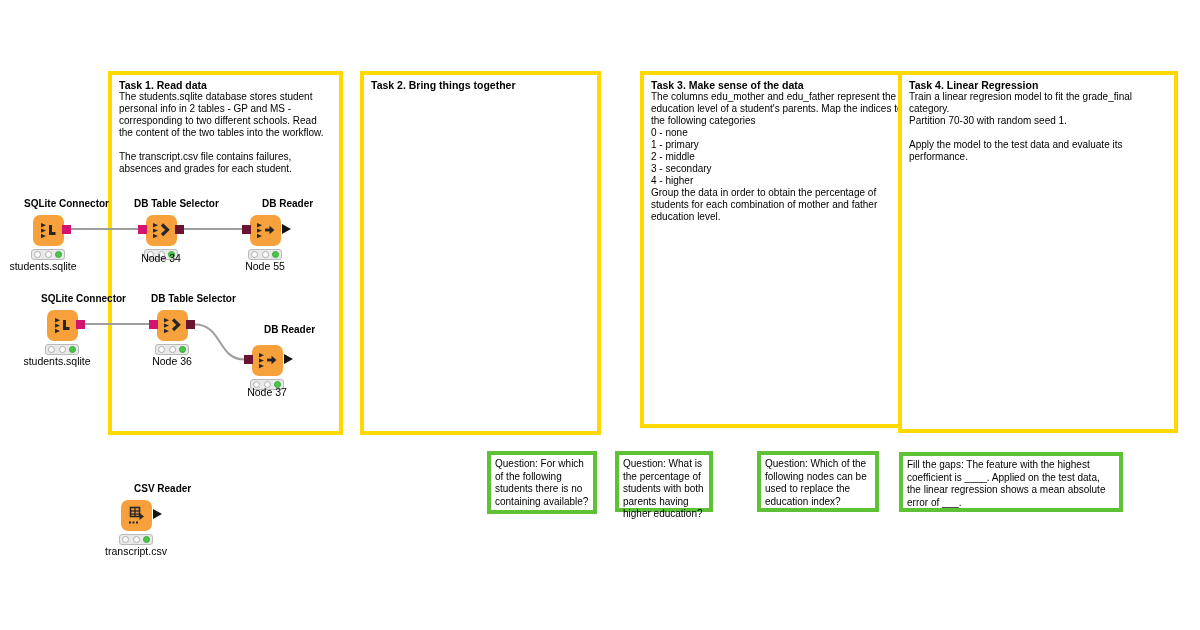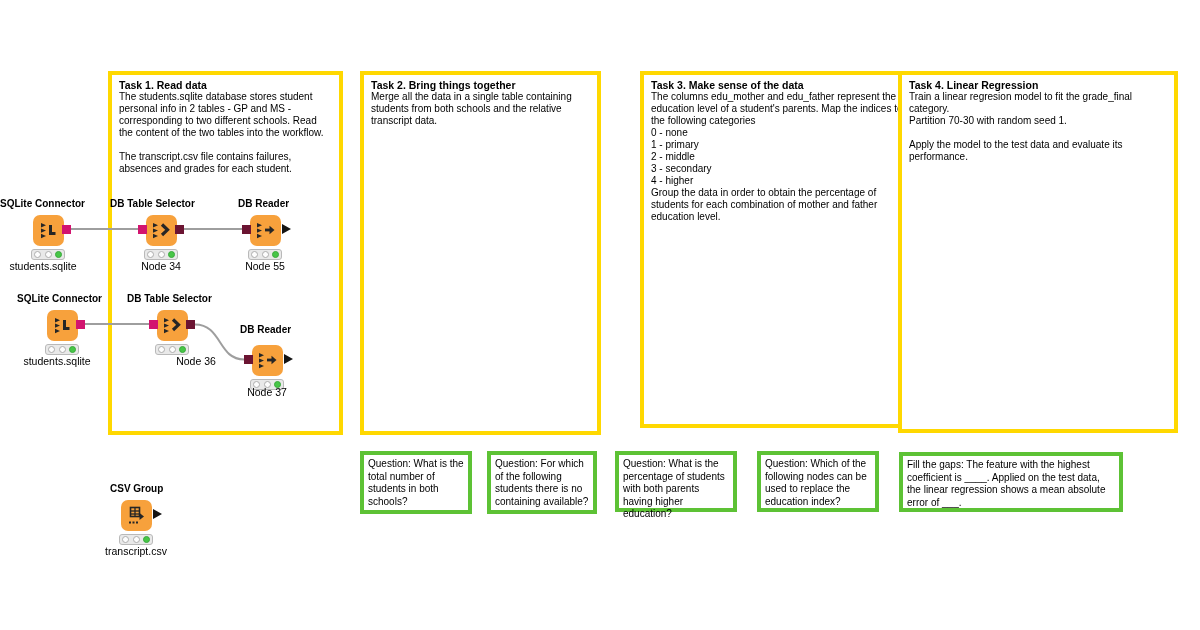--- a/index.html
+++ b/index.html
@@ -12,21 +12,21 @@
     position:absolute; background:#fff; border:4px solid #FFD800;
     padding:4px 7px; font-size:10px; line-height:12px;
   }
   .annotation .ann-title { font-weight:bold; font-size:10.5px; }
   .annotation .ann-body { white-space:pre-wrap; }
   .question {
     position:absolute; background:#fff; border:4px solid #5DC235;
     padding:3px 4px; font-size:10px; line-height:12.5px;
   }
   .node { position:absolute; }
-  .node-label { position:absolute; font-size:10px; font-weight:bold; white-space:nowrap; }
+  .node-label { position:absolute; font-size:10px; font-weight:bold; white-space:nowrap;padding-left:24px; }
   .node-name  { position:absolute; font-size:10.5px; white-space:nowrap; transform:translateX(-50%); }
   .node-square {
     position:absolute; width:31px; height:31px; background:#F7A13C;
     border-radius:7px;
   }
   .node-square svg { position:absolute; left:5px; top:5px; }
   .port { position:absolute; width:9px; height:9px; }
   .port.magenta { background:#D2146F; }
   .port.maroon  { background:#6B1432; }
   .port-tri {
@@ -50,47 +50,43 @@
 <div id="canvas">
 
   <div class="annotation" style="left:108px; top:71px; width:235px; height:364px;">
     <div class="ann-title">Task 1. Read data</div>
     <div class="ann-body">The students.sqlite database stores student personal info in 2 tables - GP and MS - corresponding to two different schools. Read the content of the two tables into the workflow.
 
 The transcript.csv file contains failures, absences and grades for each student.</div>
   </div>
   <div class="annotation" style="left:360px; top:71px; width:241px; height:364px;">
     <div class="ann-title">Task 2. Bring things together</div>
-    <div class="ann-body">Merge all the data in a single table containing students from both schools and the relative transcript data.</div>
   </div>
   <div class="annotation" style="left:608px; top:71px; width:275px; height:357px;margin-left:32px;">
     <div class="ann-title">Task 3. Make sense of the data</div>
     <div class="ann-body">The columns edu_mother and edu_father represent the education level of a student's parents. Map the indices to the following categories
 0 - none
 1 - primary
 2 - middle
 3 - secondary
 4 - higher
 Group the data in order to obtain the percentage of students for each combination of mother and father education level.</div>
   </div>
   <div class="annotation" style="left:898px; top:71px; width:280px; height:362px;">
     <div class="ann-title">Task 4. Linear Regression</div>
     <div class="ann-body">Train a linear regresion model to fit the grade_final category.
 Partition 70-30 with random seed 1.
 
 Apply the model to the test data and evaluate its performance.</div>
   </div>
 
-  <div class="question" style="left:360px; top:451px; width:112px; height:63px;">
-    <span>Question: What is the total number of students in both schools?</span>
-  </div>
   <div class="question" style="left:487px; top:451px; width:110px; height:63px;">
     <span>Question: For which of the following students there is no containing available?</span>
   </div>
-  <div class="question" style="left:615px; top:451px; width:122px; height:61px;">
+  <div class="question" style="left:615px; top:451px; width:98px; height:61px;">
     <span>Question: What is the percentage of students with both parents having higher education?</span>
   </div>
   <div class="question" style="left:757px; top:451px; width:122px; height:61px;">
     <span>Question: Which of the following nodes can be used to replace the education index?</span>
   </div>
   <div class="question" style="left:899px; top:452px; width:224px; height:60px;">
     <span>Fill the gaps: The feature with the highest coefficient is ____. Applied on the test data, the linear regression shows a mean absolute error of ___.</span>
   </div>
 
   <div class="edge" style="left:71px; top:228px; width:67px;"></div>
@@ -131,21 +127,21 @@
         <polyline points="11,4.5 16.5,9.8 11,15" stroke="#262626" stroke-width="3.2" fill="none"></polyline>
       </svg>
     </div>
     <div class="port magenta" style="left:138px; top:225px;"></div>
     <div class="port maroon" style="left:175px; top:225px;"></div>
     <div class="traffic" style="left:144px; top:249px;">
       <span class="dot"></span>
         <span class="dot"></span>
         <span class="dot on"></span>
     </div>
-    <div class="node-name" style="left:161px; top:260px;text-align:center;">Node 34</div>
+    <div class="node-name" style="left:161px; top:252px;text-align:center;">Node 34</div>
   </div>
 
   <div class="node">
     <div class="node-label" style="left:238px; top:198px;">DB Reader</div>
     <div class="node-square" style="left:250px; top:215px;">
       <svg width="20" height="20" viewBox="0 0 20 20">
         <polygon points="2,3 7,5.2 2,7.4" fill="#262626"></polygon>
         <polygon points="2,8.4 7,10.6 2,12.8" fill="#262626"></polygon>
         <polygon points="2,13.8 7,16 2,18.2" fill="#262626"></polygon>
         <rect x="10" y="8.6" width="5" height="2.8" fill="#262626"></rect>
@@ -192,21 +188,21 @@
         <polyline points="11,4.5 16.5,9.8 11,15" stroke="#262626" stroke-width="3.2" fill="none"></polyline>
       </svg>
     </div>
     <div class="port magenta" style="left:149px; top:320px;"></div>
     <div class="port maroon" style="left:186px; top:320px;"></div>
     <div class="traffic" style="left:155px; top:344px;">
       <span class="dot"></span>
         <span class="dot"></span>
         <span class="dot on"></span>
     </div>
-    <div class="node-name" style="left:172px; top:355px;margin-left:24px;">Node 36</div>
+    <div class="node-name" style="left:172px; top:355px;">Node 36</div>
   </div>
 
   <div class="node">
     <div class="node-label" style="left:240px; top:324px;">DB Reader</div>
     <div class="node-square" style="left:252px; top:345px;">
       <svg width="20" height="20" viewBox="0 0 20 20">
         <polygon points="2,3 7,5.2 2,7.4" fill="#262626"></polygon>
         <polygon points="2,8.4 7,10.6 2,12.8" fill="#262626"></polygon>
         <polygon points="2,13.8 7,16 2,18.2" fill="#262626"></polygon>
         <rect x="10" y="8.6" width="5" height="2.8" fill="#262626"></rect>
@@ -217,21 +213,21 @@
     <div class="port-tri" style="left:284px; top:354px;"></div>
     <div class="traffic" style="left:250px; top:379px;">
       <span class="dot"></span>
         <span class="dot"></span>
         <span class="dot on"></span>
     </div>
     <div class="node-name" style="left:267px; top:386px;">Node 37</div>
   </div>
 
   <div class="node">
-    <div class="node-label" style="left:110px; top:483px;">CSV Group</div>
+    <div class="node-label" style="left:110px; top:483px;">CSV Reader</div>
     <div class="node-square" style="left:121px; top:500px;">
       <svg width="20" height="20" viewBox="0 0 20 20">
         <rect x="4.5" y="2.5" width="9" height="9" fill="none" stroke="#262626" stroke-width="1.6"></rect>
         <line x1="4.5" y1="6" x2="13.5" y2="6" stroke="#262626" stroke-width="1.3"></line>
         <line x1="4.5" y1="9" x2="13.5" y2="9" stroke="#262626" stroke-width="1.3"></line>
         <line x1="9" y1="2.5" x2="9" y2="11.5" stroke="#262626" stroke-width="1.3"></line>
         <polygon points="13.5,8 18,11.5 13.5,15" fill="#262626"></polygon>
         <rect x="3" y="16.5" width="2" height="2" fill="#262626"></rect>
         <rect x="6.5" y="16.5" width="2" height="2" fill="#262626"></rect>
         <rect x="10" y="16.5" width="2" height="2" fill="#262626"></rect>

